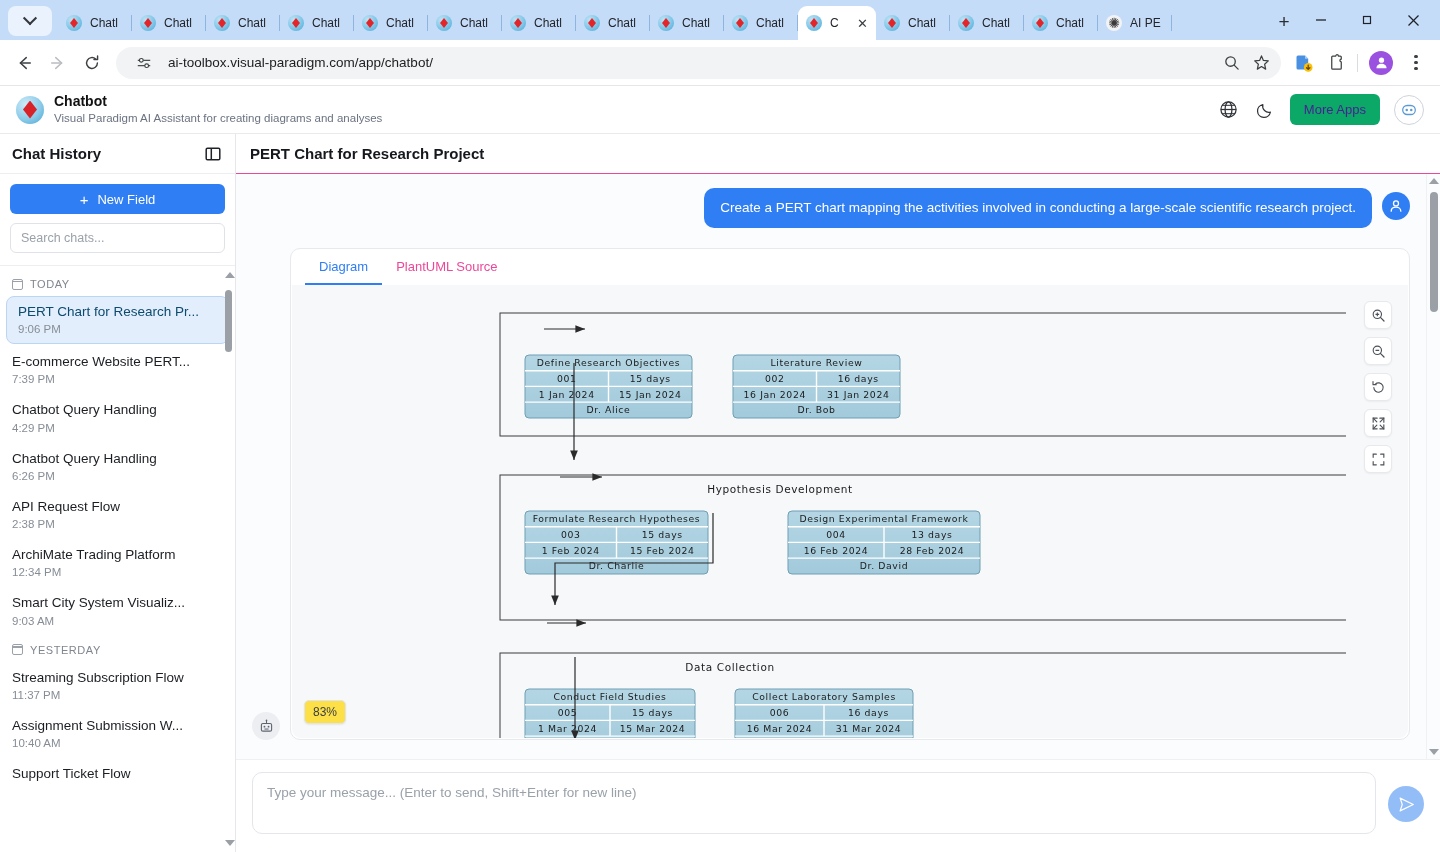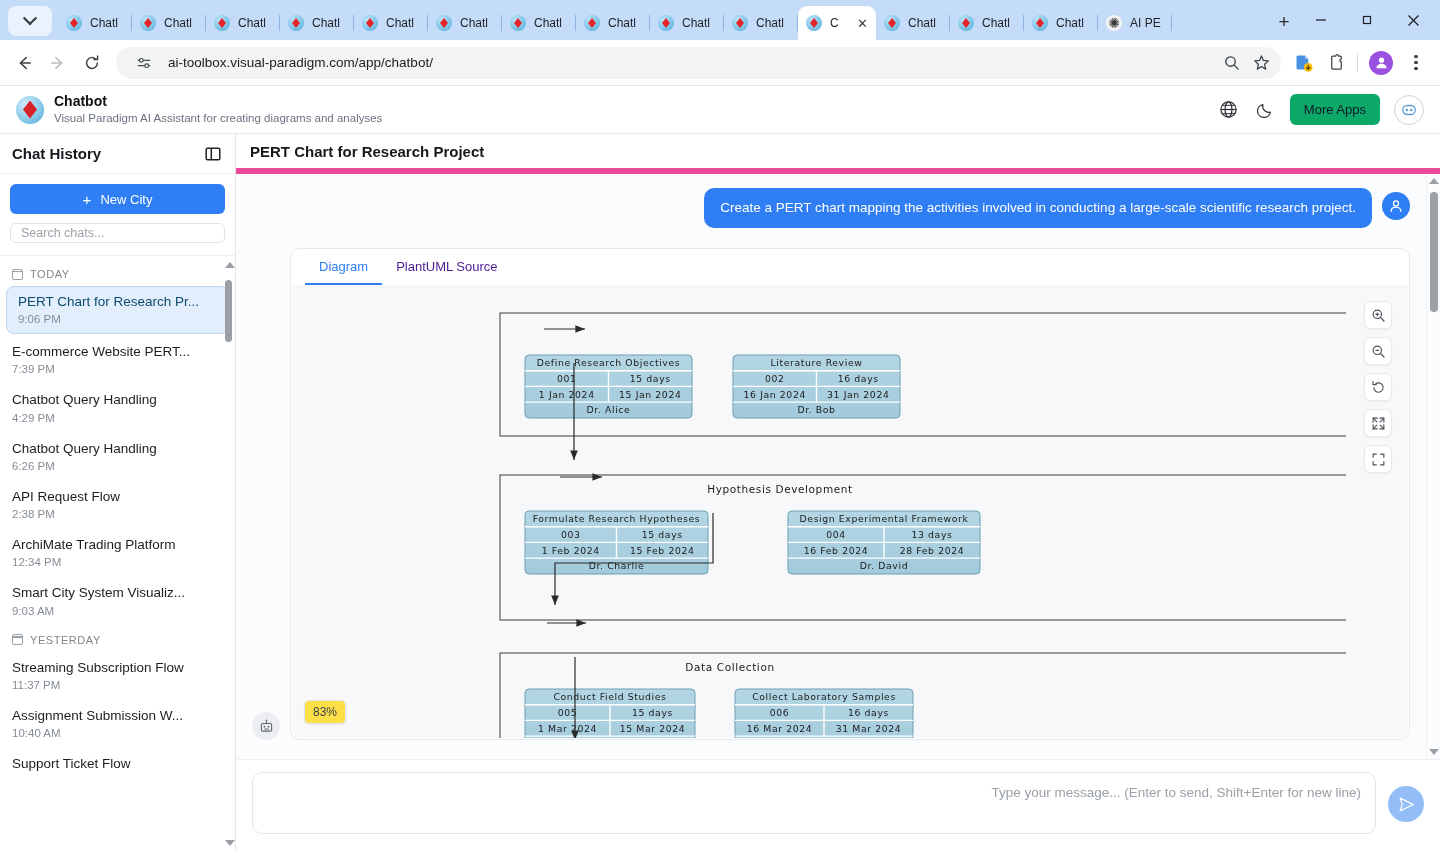--- a/index.html
+++ b/index.html
@@ -138,21 +138,21 @@
     content:""; position:absolute; left:7px; top:5px;
     width:14px; height:18px; background:#d8222a;
     clip-path: polygon(50% 0, 100% 50%, 50% 100%, 0 50%);
   }
   .apptitles { display:flex; flex-direction:column; justify-content:flex-start; }
   .apptitle { font-size: 14px; font-weight: 700; color: #111; line-height: 1.25; }
   .appsub { font-size: 11.5px; color: #6b7280; line-height: 1.3; }
   .apphead-right { margin-left:auto; display:flex; align-items:center; gap:14px; }
   .hicon { width:22px; height:22px; color:#2f3337; display:flex; align-items:center; justify-content:center; }
   .moreapps {
-    background:#0ba868; color:#0f172a; font-size:13px;
+    background:#0ba868; color:#4c1d95; font-size:13px;
     border:none; border-radius:6px;
     padding: 8px 14px; font-family: inherit;
   }
   .botavatar {
     width:30px;height:30px;border-radius:50%;
     border:1.5px solid #cfd4da; background:#fff;
     display:flex;align-items:center;justify-content:center;
     color:#5b9bd5; font-size:15px;
   }
 
@@ -179,21 +179,21 @@
   .newchat {
     width: 100%; height: 30px;
     background:#2f7ef4; color:#fff;
     border:none; border-radius:6px;
     font-size:13px; font-family:inherit;
     display:flex; align-items:center; justify-content:center; gap:9px;
   }
   .newchat .plus { font-size:15px; font-weight:500; line-height:1; }
   .searchbox {
     margin-top: 9px;
-    width:100%; height:20px;
+    width:100%; height:30px;
     border:1px solid #dfe2e6; border-radius:6px;
     background:#fff; padding: 0 10px;
     font-size:12.5px; font-family:inherit; color:#111;
   }
   .searchbox::placeholder { color:#9aa1a9; }
   .sb-list { flex:1 1 auto; overflow:hidden; position:relative; padding-top: 4px; }
   .grp {
     display:flex; align-items:center; gap:7px;
     padding: 8px 12px 6px;
     font-size: 11px; letter-spacing: .55px; color:#80868e;
@@ -213,21 +213,21 @@
   .sb-arrow { position:absolute; left:0; width:0;height:0; border-left:5px solid transparent; border-right:5px solid transparent; }
   .sb-arrow.up { top:2px; border-bottom:6px solid #9aa0a6; }
   .sb-arrow.dn { bottom:2px; border-top:6px solid #9aa0a6; }
 
   
   .main { flex:1 1 auto; display:flex; flex-direction:column; min-width:0; min-height:0; background:#fff; }
   .main-head {
     height: 40px; flex:0 0 40px;
     display:flex; align-items:center;
     padding: 0 14px;
-    border-bottom: 6px solid #ec4899;
+    border-bottom: 1px solid #ec4899;
   }
   .main-title { font-size: 15px; font-weight:700; color:#15181d; }
 
   .scrollwrap { flex:1 1 auto; position:relative; min-height:0; background:#fbfcfd; display:flex; }
   .convo { flex:1 1 auto; overflow:hidden; padding: 14px 16px 6px 16px; min-width:0; }
 
   .msg-user { display:flex; justify-content:flex-end; align-items:flex-start; gap:10px; margin-bottom: 20px; }
   .uavatar {
     width:28px;height:28px;border-radius:50%;
     background:#2f7ef4; color:#fff;
@@ -254,21 +254,21 @@
     background:#fff; border:1px solid #e7e9ec;
     border-radius: 10px;
     height: 492px;
     display:flex; flex-direction:column;
     overflow:hidden;
   }
   .cardtabs { display:flex; gap:0; padding: 0 14px; flex:0 0 36px; align-items:stretch; }
   .ctab {
     display:flex; align-items:center;
     padding: 0 14px;
-    font-size: 13px; color:#4c1d95;
+    font-size: 13px; color:#ec4899;
     border-bottom: 2px solid transparent;
   }
   .ctab.active { color:#2f7ef4; border-bottom-color:#2f7ef4; }
 
   .canvaswrap { flex:1 1 auto; position:relative; background:#f6f8fa; overflow:hidden; margin:0 1px 1px; border-radius:0 0 9px 9px; }
   .zoombadge {
     position:absolute; left: 12px; bottom: 14px;
     background:#fde047; border:1px solid #e1e4e8; border-radius:5px;
     font-size: 12px; color:#3b4048; padding: 4px 8px;
     box-shadow: 0 1px 2px rgba(0,0,0,.07);
@@ -290,21 +290,20 @@
   .diagram { position:absolute; left:0; top:0; width:100%; height:100%; }
   .pert-svg { display:block; }
 
   
   .inputbar {
     flex:0 0 auto;
     background:#fff;
     padding: 12px 16px 18px;
     display:flex; align-items:flex-start; gap:12px;
     border-top: 1px solid #eef0f2;
-    text-align: right;
   }
   .textarea {
     flex:1 1 auto;
     min-height: 62px;
     border:1px solid #e3e6ea; border-radius:10px;
     padding: 12px 14px;
     font-size: 13.5px; color:#9aa1a9;
     font-family: inherit;
     background:#fff;
   }
@@ -526,21 +525,21 @@
         <span class="sb-toggle">
           <svg width="16" height="16" viewBox="0 0 16 16">
               <rect x="1.2" y="2.2" width="13.6" height="11.6" rx="1.3" fill="none" stroke="#1f2328" stroke-width="1.5"></rect>
               <line x1="6.3" y1="2.2" x2="6.3" y2="13.8" stroke="#1f2328" stroke-width="1.5"></line>
             </svg>
         </span>
       </div>
       <div class="sb-top">
         <button class="newchat">
           <span class="plus">+</span>
-          <span>New City</span>
+          <span>New Field</span>
         </button>
         <input class="searchbox" placeholder="Search chats..." style="">
       </div>
       <div class="sb-list" id="sb-list">
         <div class="grp">
             <span class="cal"></span>
             <span>TODAY</span>
           </div>
           <div class="chat-item sel">
             <div class="chat-name">PERT Chart for Research Pr...</div>

